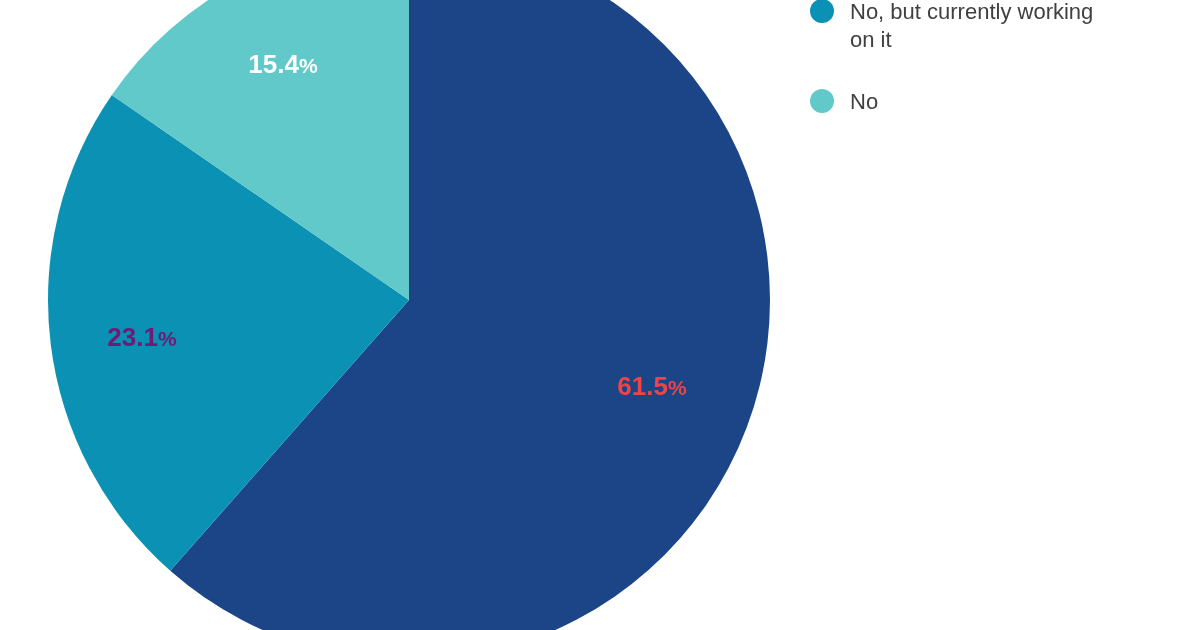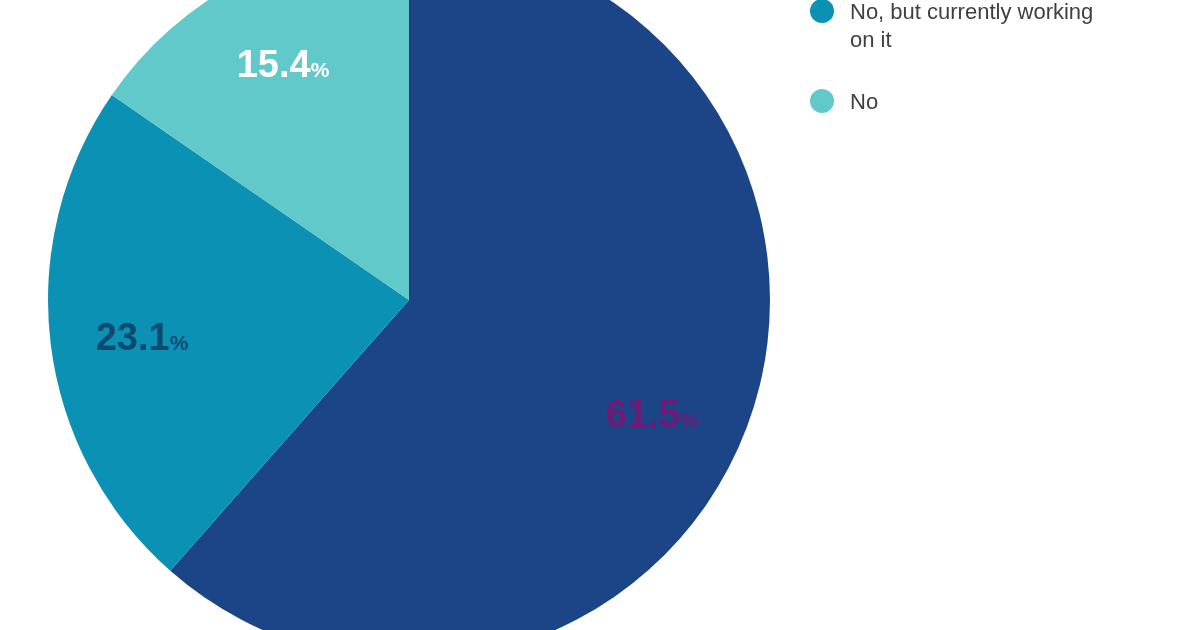--- a/index.html
+++ b/index.html
@@ -40,21 +40,21 @@
     position: absolute;
     color: #ffffff;
     font-family: "Liberation Sans", sans-serif;
     font-weight: bold;
     white-space: nowrap;
     transform: translate(-50%, -50%);
     letter-spacing: 0px;
     line-height: 1;
   }
   .slice-label .num {
-    font-size: 38px;
+    font-size: 26px;
   }
   .slice-label .pct {
     font-size: 21px;
   }
 
   
   #legend {
     position: absolute;
     left: 810px;
     top: 0px;
@@ -89,25 +89,25 @@
 
 <div id="chart-root">
 
   <div id="pie-area">
     <svg id="pie-svg" width="800" height="630" viewBox="0 0 800 630">
         <path d="M 409 300 L 409.00 -61.00 A 361 361 0 1 1 170.27 570.79 Z" fill="#1b4586"></path>
         <path d="M 409 300 L 170.27 570.79 A 361 361 0 0 1 111.85 95.01 Z" fill="#0a91b4"></path>
         <path d="M 409 300 L 111.85 95.01 A 361 361 0 0 1 409.00 -61.00 Z" fill="#61c9c9"></path>
       </svg>
 
-    <div class="slice-label" style="left: 652px; top: 414px; color: #701a75;">
+    <div class="slice-label" style="left: 652px; top: 386px; color: #ef4444;">
       <span class="num">61.5</span><span class="pct">%</span>
     </div>
 
-    <div class="slice-label" style="left: 142px; top: 337px; color: #0c4a6e;">
+    <div class="slice-label" style="left: 142px; top: 337px; color: #701a75;">
       <span class="num">23.1</span><span class="pct">%</span>
     </div>
 
     <div class="slice-label" style="left: 283px; top: 64px; color: rgb(255, 255, 255);">
       <span class="num">15.4</span><span class="pct">%</span>
     </div>
   </div>
 
   <div id="legend">
 

